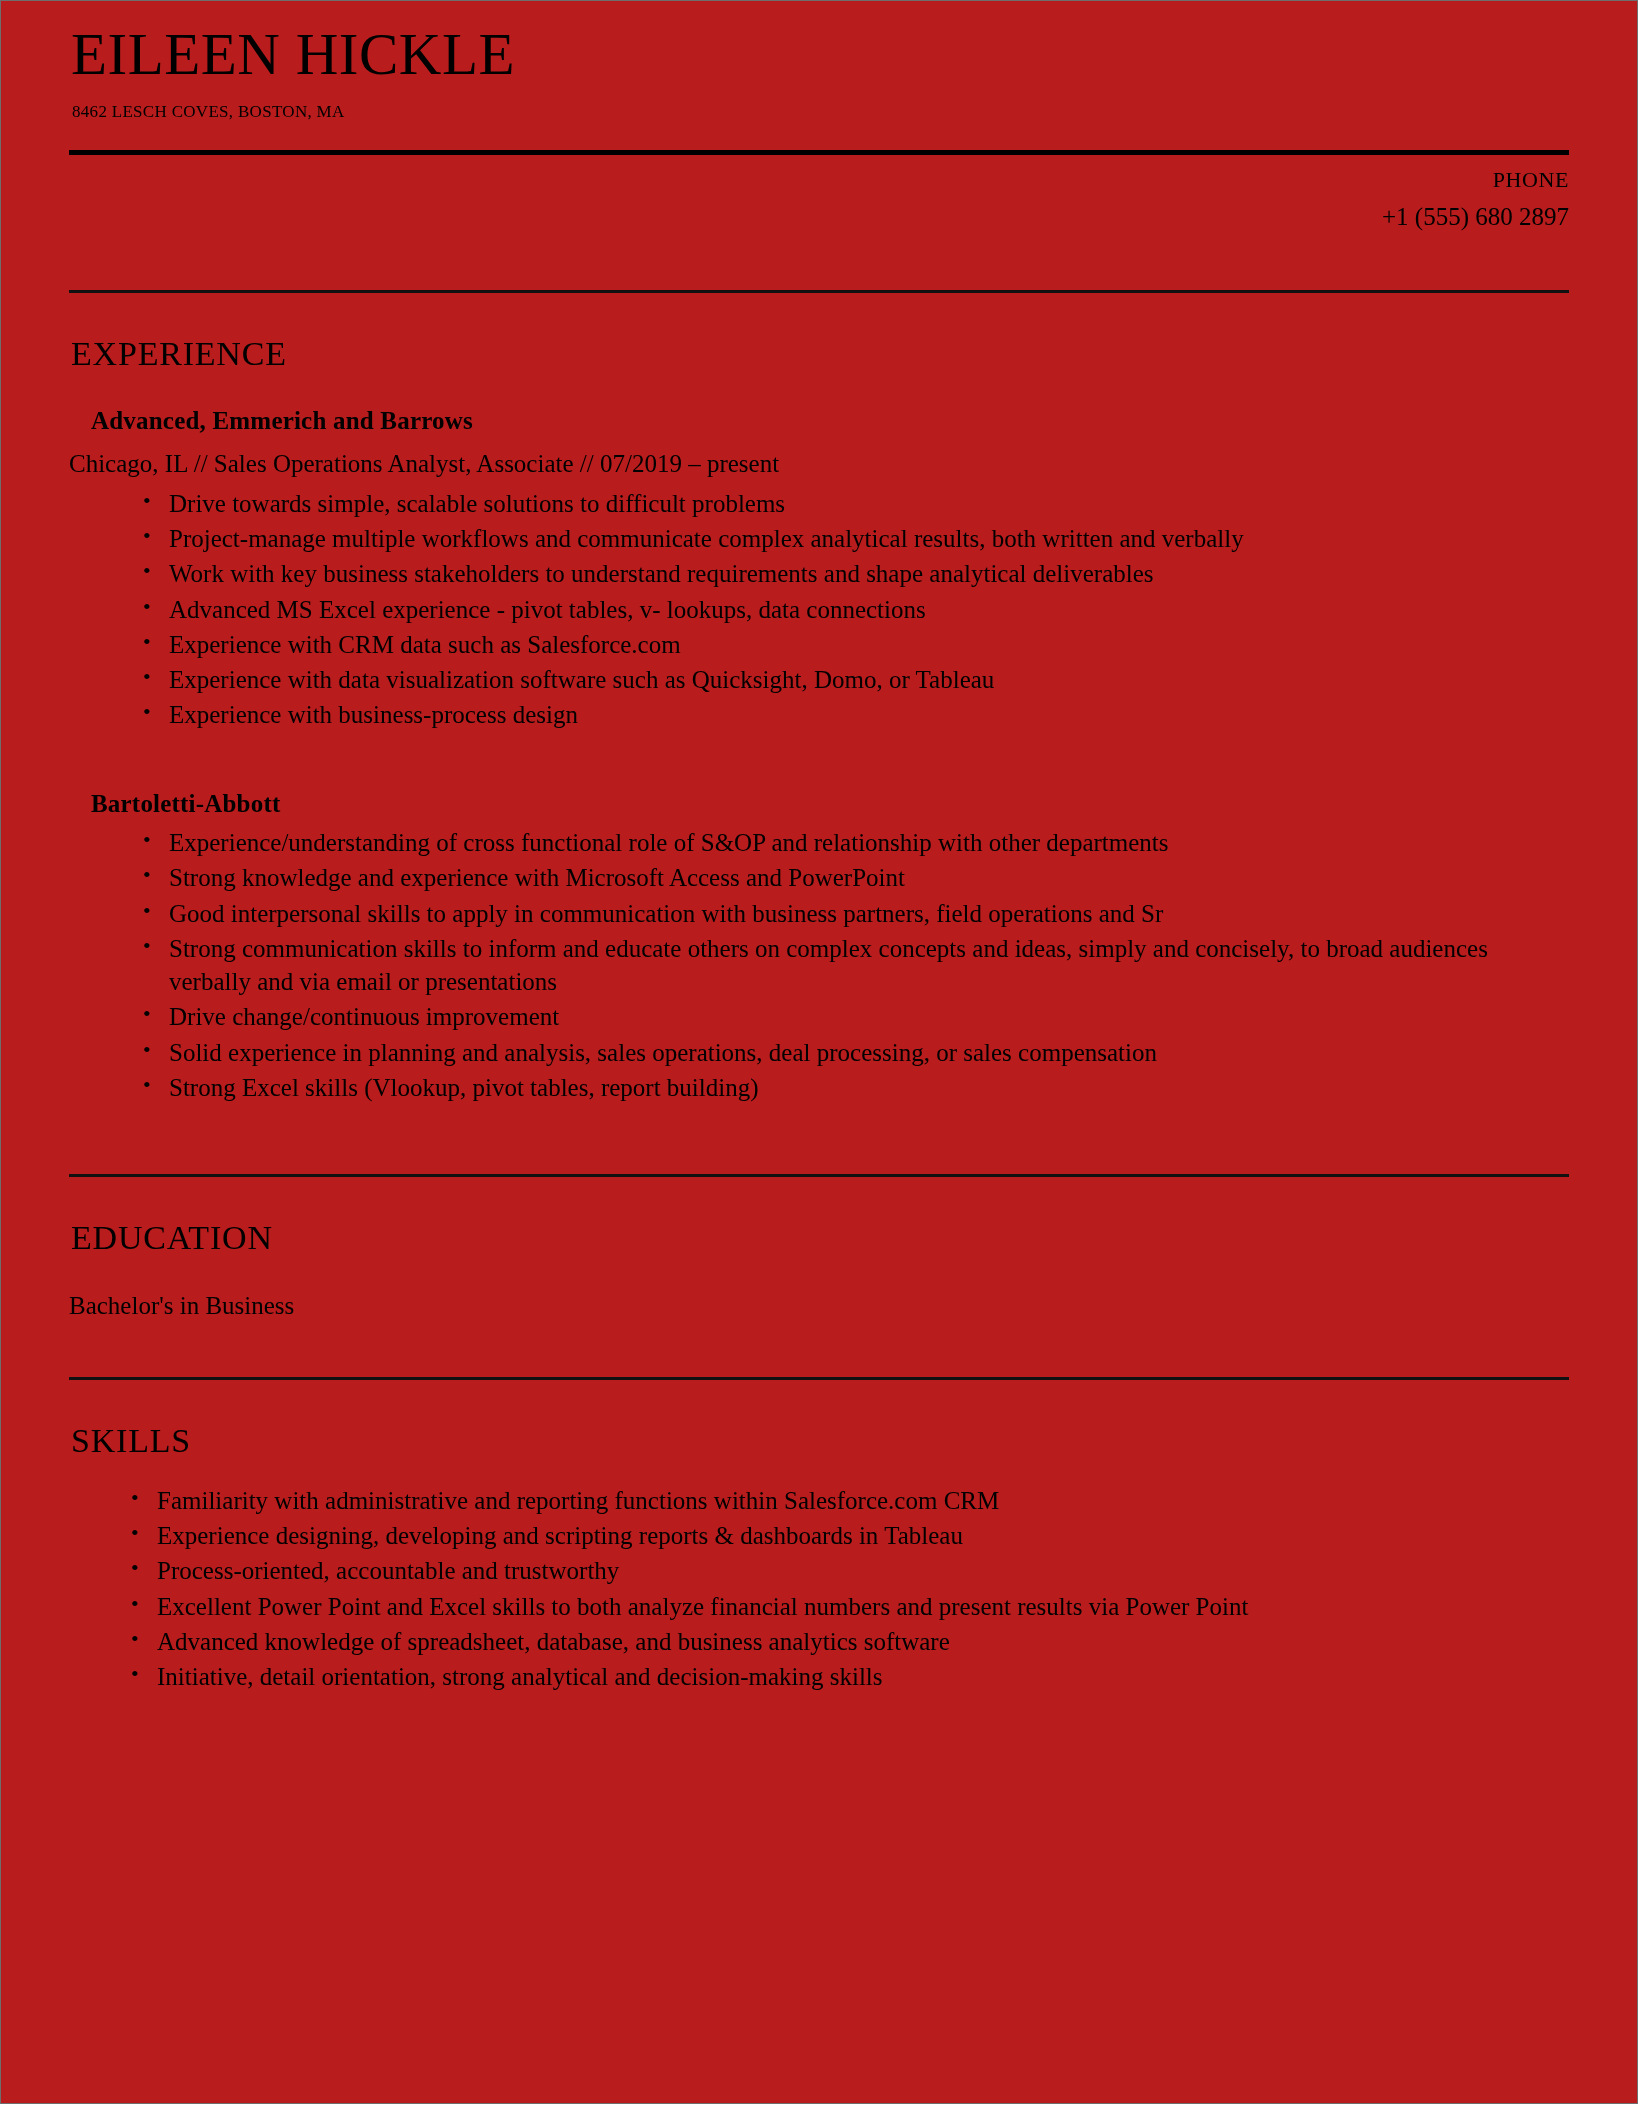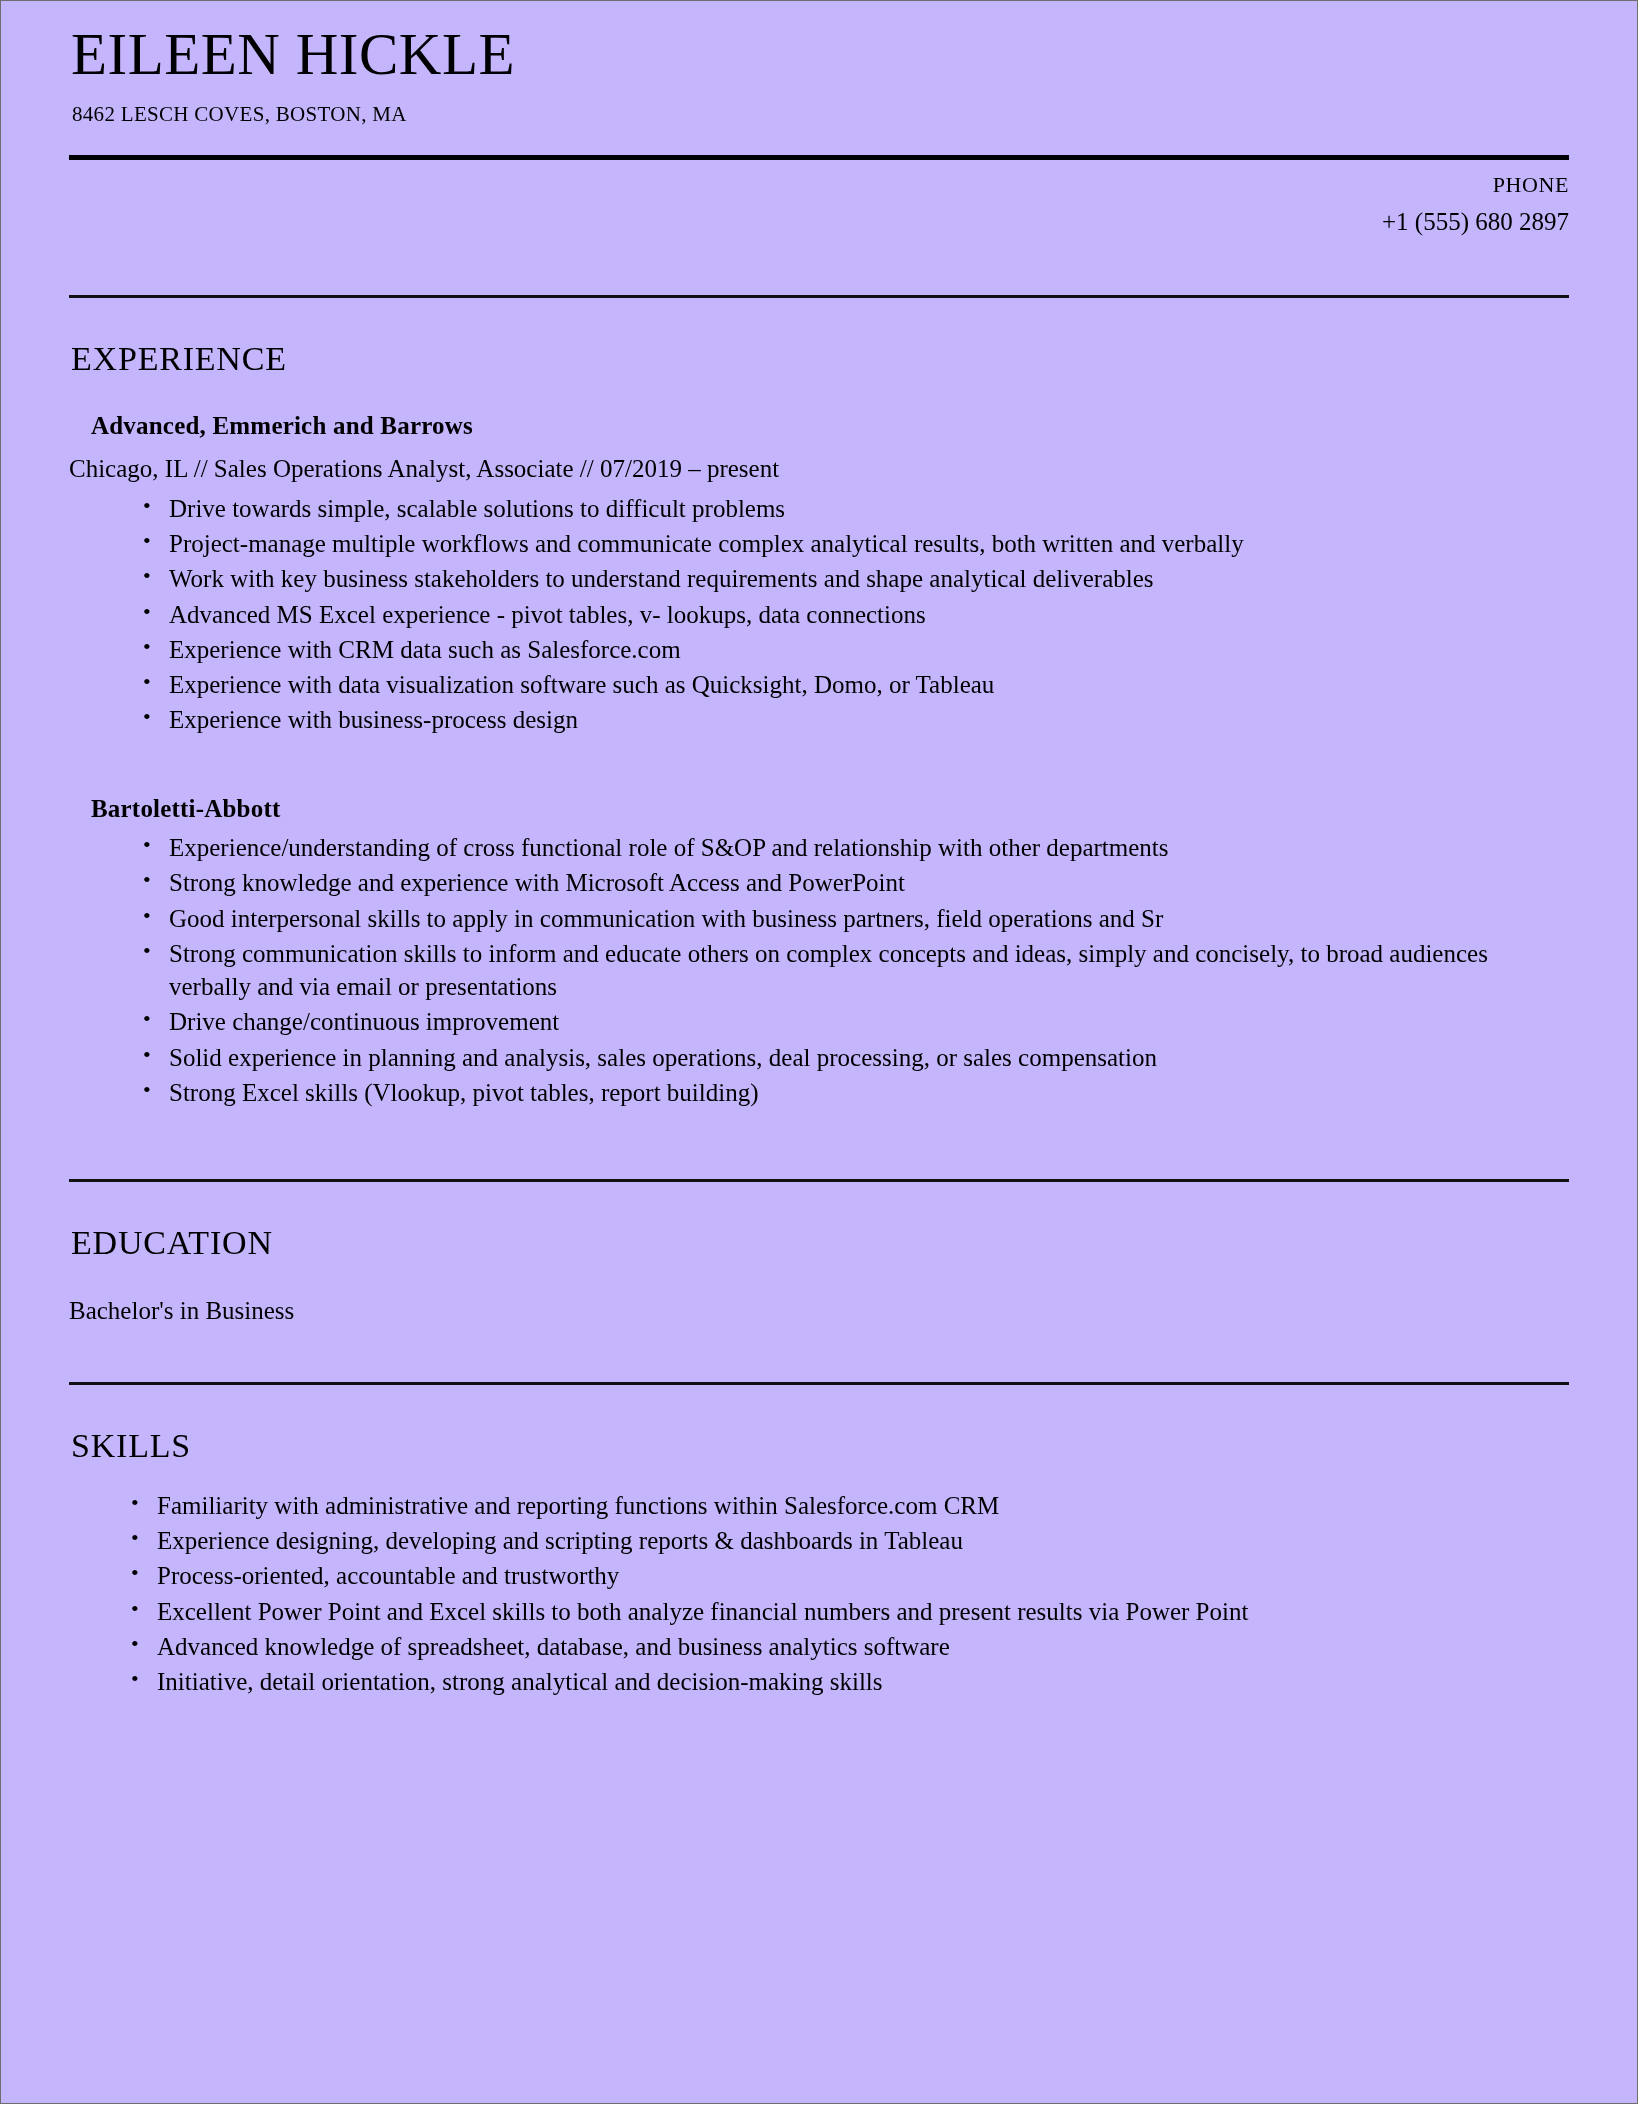--- a/index.html
+++ b/index.html
@@ -8,21 +8,21 @@
     background: #ffffff;
   }
   body {
     font-family: "Liberation Serif", "DejaVu Serif", serif;
     color: #000000;
   }
   .page {
     position: relative;
     width: 1638px;
     height: 2104px;
-    background: #c4b5fd;
+    background: #b91c1c;
     border: 1px solid #6e6e6e;
     box-sizing: border-box;
     overflow: hidden;
   }
   .inner {
     padding: 0 68px;
     box-sizing: border-box;
   }
 
   
@@ -31,21 +31,21 @@
   }
   .name {
     font-size: 59px;
     line-height: 1.0;
     letter-spacing: 0.5px;
     font-weight: normal;
     margin: 0 0 0 0;
     padding-left: 2px;
   }
   .address {
-    font-size: 21px;
+    font-size: 17px;
     letter-spacing: 0.3px;
     margin-top: 18px;
     padding-left: 3px;
   }
 
   
   .rule-thick {
     height: 5px;
     background: #000000;
     margin-top: 28px;

